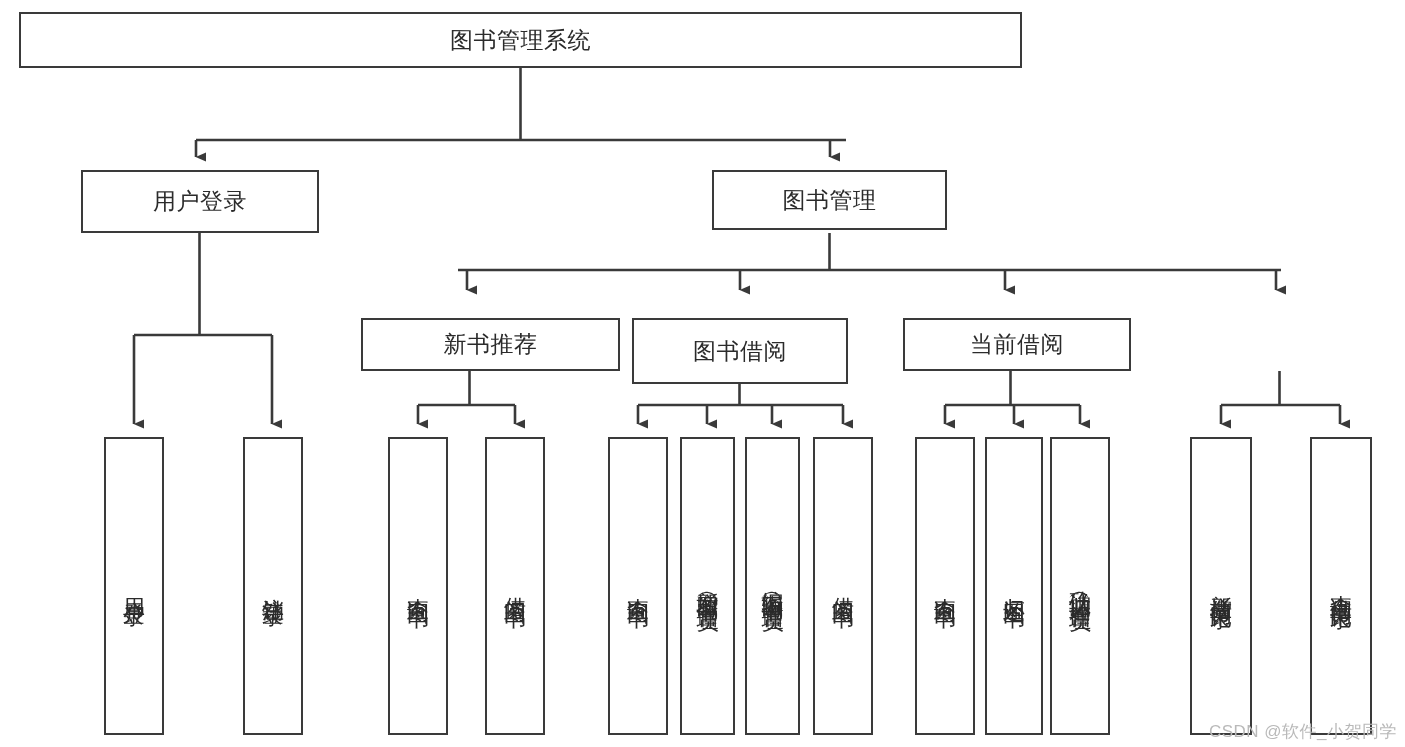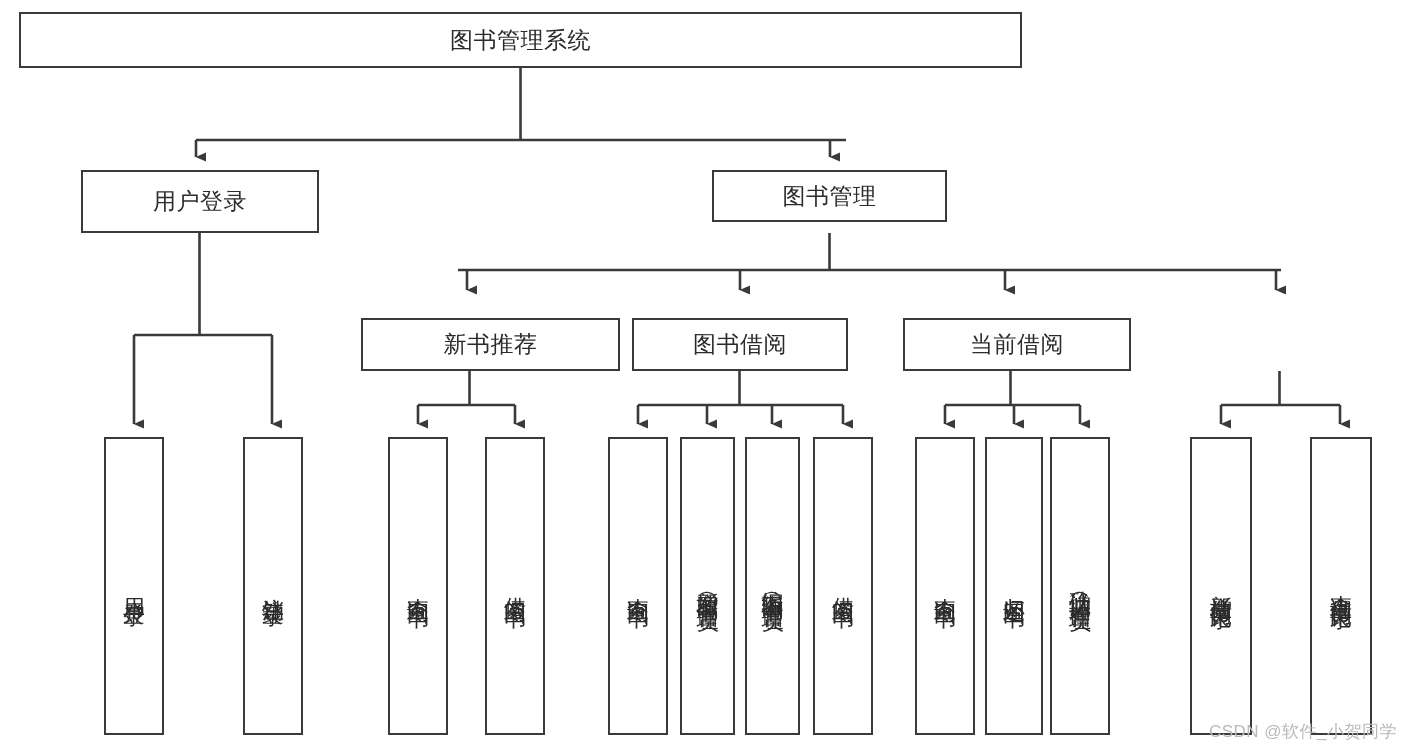--- a/index.html
+++ b/index.html
@@ -121,28 +121,28 @@
     </g>
   </svg>
 
   <div class="node-box" style="left:19px; top:12px; width:1003px; height:56px;">
     <span class="node-label-h">图书管理系统</span>
   </div>
 
   <div class="node-box" style="left:81px; top:170px; width:238px; height:63px;">
     <span class="node-label-h">用户登录</span>
   </div>
-  <div class="node-box" style="left:712px; top:170px; width:235px; height:52px;">
+  <div class="node-box" style="left:712px; top:170px; width:235px; height:60px;">
     <span class="node-label-h">图书管理</span>
   </div>
 
   <div class="node-box" style="left:361px; top:318px; width:259px; height:53px;">
     <span class="node-label-h">新书推荐</span>
   </div>
-  <div class="node-box" style="left:632px; top:318px; width:216px; height:53px;">
+  <div class="node-box" style="left:632px; top:318px; width:216px; height:66px;">
     <span class="node-label-h">图书借阅</span>
   </div>
   <div class="node-box" style="left:903px; top:318px; width:228px; height:53px;">
     <span class="node-label-h">当前借阅</span>
   </div>
 
   <div class="node-box" style="left:104px; top:437px; width:60px; height:298px;">
     <span class="node-label-v">用户登录</span>
   </div>
   <div class="node-box" style="left:243px; top:437px; width:60px; height:298px;">

